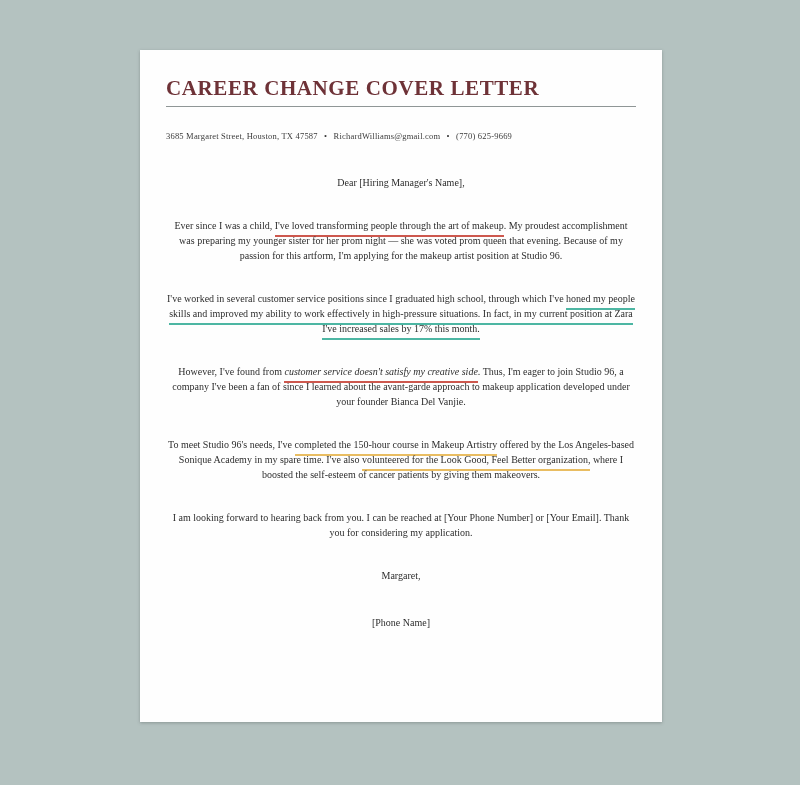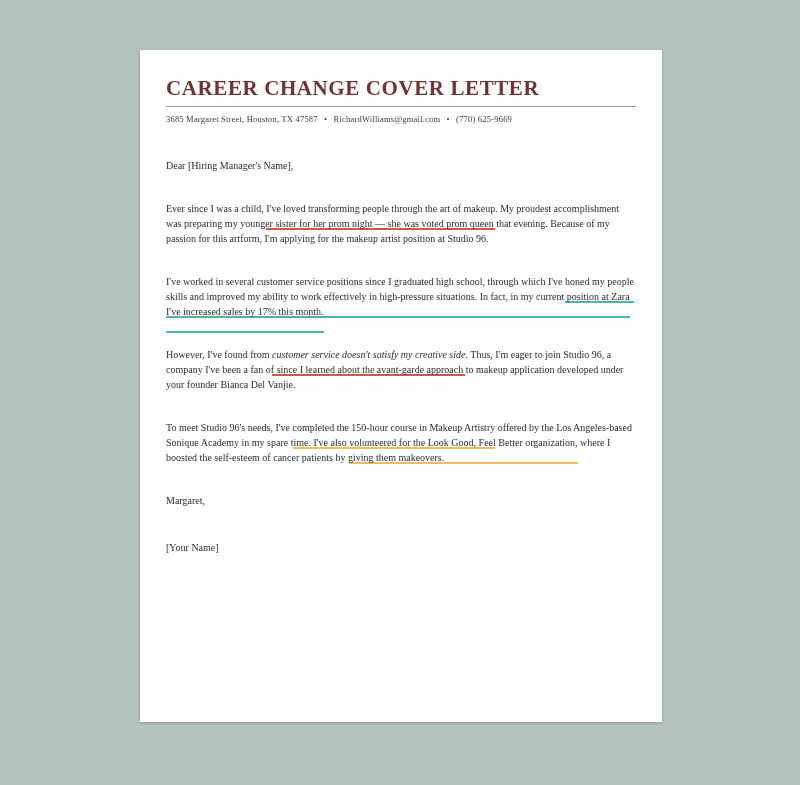--- a/index.html
+++ b/index.html
@@ -34,39 +34,39 @@
     white-space: nowrap;
   }
 
   .title-divider {
     border: none;
     border-top: 1px solid #8f9696;
     margin-top: 5px;
   }
 
   .contact-line {
-    margin-top: 7px;
+    margin-top: 24px;
     font-size: 8.5px;
     letter-spacing: 0.2px;
     color: #3a3a3a;
   }
   .contact-line .sep { margin: 0 4px; color: #3a3a3a; }
 
   .letter {
     margin-top: 34px;
     font-size: 10px;
     line-height: 15px;
     color: #2d2d2d;
   }
 
-  .letter p { margin: 0 0 28px 0; }
+  .letter p { margin: 0 0 28px 0; text-align: center; }
 
   .u {
     border-bottom: 2px solid transparent;
-    padding-bottom: 14px;
+    padding-bottom: 4px;
   }
 
   .closing { margin-bottom: 32px !important; }
   .signature { margin-bottom: 0 !important; }
 </style>
 </head>
 <body>
 
 <div class="canvas" style="background: rgb(180, 194, 192);">
   <div class="paper" style="background: rgb(254, 254, 254);">
@@ -84,21 +84,22 @@
     </div>
 
     <div class="letter">
       <p class="salutation">Dear [Hiring Manager's Name],</p>
 
       <div id="paragraphs">
           <p><span>Ever since I was a child, </span><span class="u" style="border-bottom-color: rgb(205, 88, 78);">I've loved transforming people through the art of makeup</span><span>. My proudest accomplishment was preparing my younger sister for her prom night — she was voted prom queen that evening. Because of my passion for this artform, I'm applying for the makeup artist position at Studio 96.</span></p>
           <p><span>I've worked in several customer service positions since I graduated high school, through which I've </span><span class="u" style="border-bottom-color: rgb(77, 182, 163);">honed my people skills and improved my ability to work effectively in high-pressure situations. In fact, in my current position at Zara I've increased sales by 17% this month.</span></p>
           <p><span>However, I've found from </span><span class="u" style="border-bottom-color: rgb(205, 88, 78); font-style: italic;">customer service doesn't satisfy my creative side</span><span>. Thus, I'm eager to join Studio 96, a company I've been a fan of since I learned about the avant-garde approach to makeup application developed under your founder Bianca Del Vanjie.</span></p>
           <p><span>To meet Studio 96's needs, I've </span><span class="u" style="border-bottom-color: rgb(233, 189, 98);">completed the 150-hour course in Makeup Artistry</span><span> offered by the Los Angeles-based Sonique Academy in my spare time. I've also </span><span class="u" style="border-bottom-color: rgb(233, 189, 98);">volunteered for the Look Good, Feel Better organization,</span><span> where I boosted the self-esteem of cancer patients by giving them makeovers.</span></p>
+          <p><span>I am looking forward to hearing back from you. I can be reached at [Your Phone Number] or [Your Email]. Thank you for considering my application.</span></p>
         </div>
 
       <p class="closing">Margaret,</p>
 
-      <p class="signature">[Your Name]</p>
+      <p class="signature">[Phone Name]</p>
     </div>
 
   </div>
 </div>
 
 </body></html>

